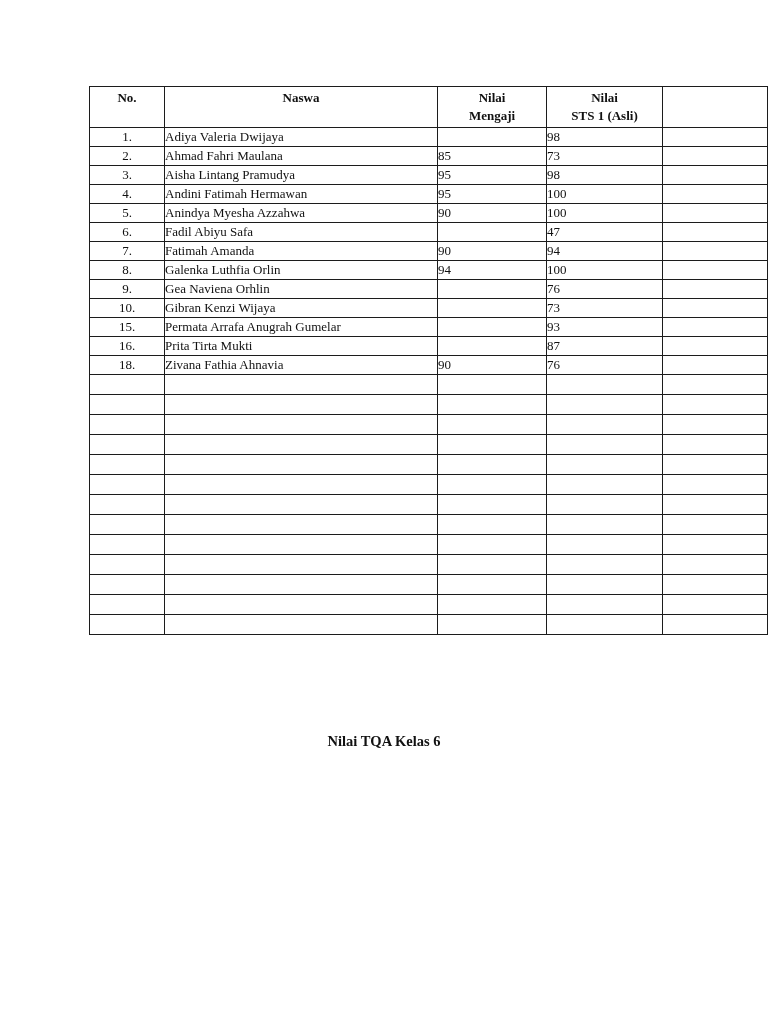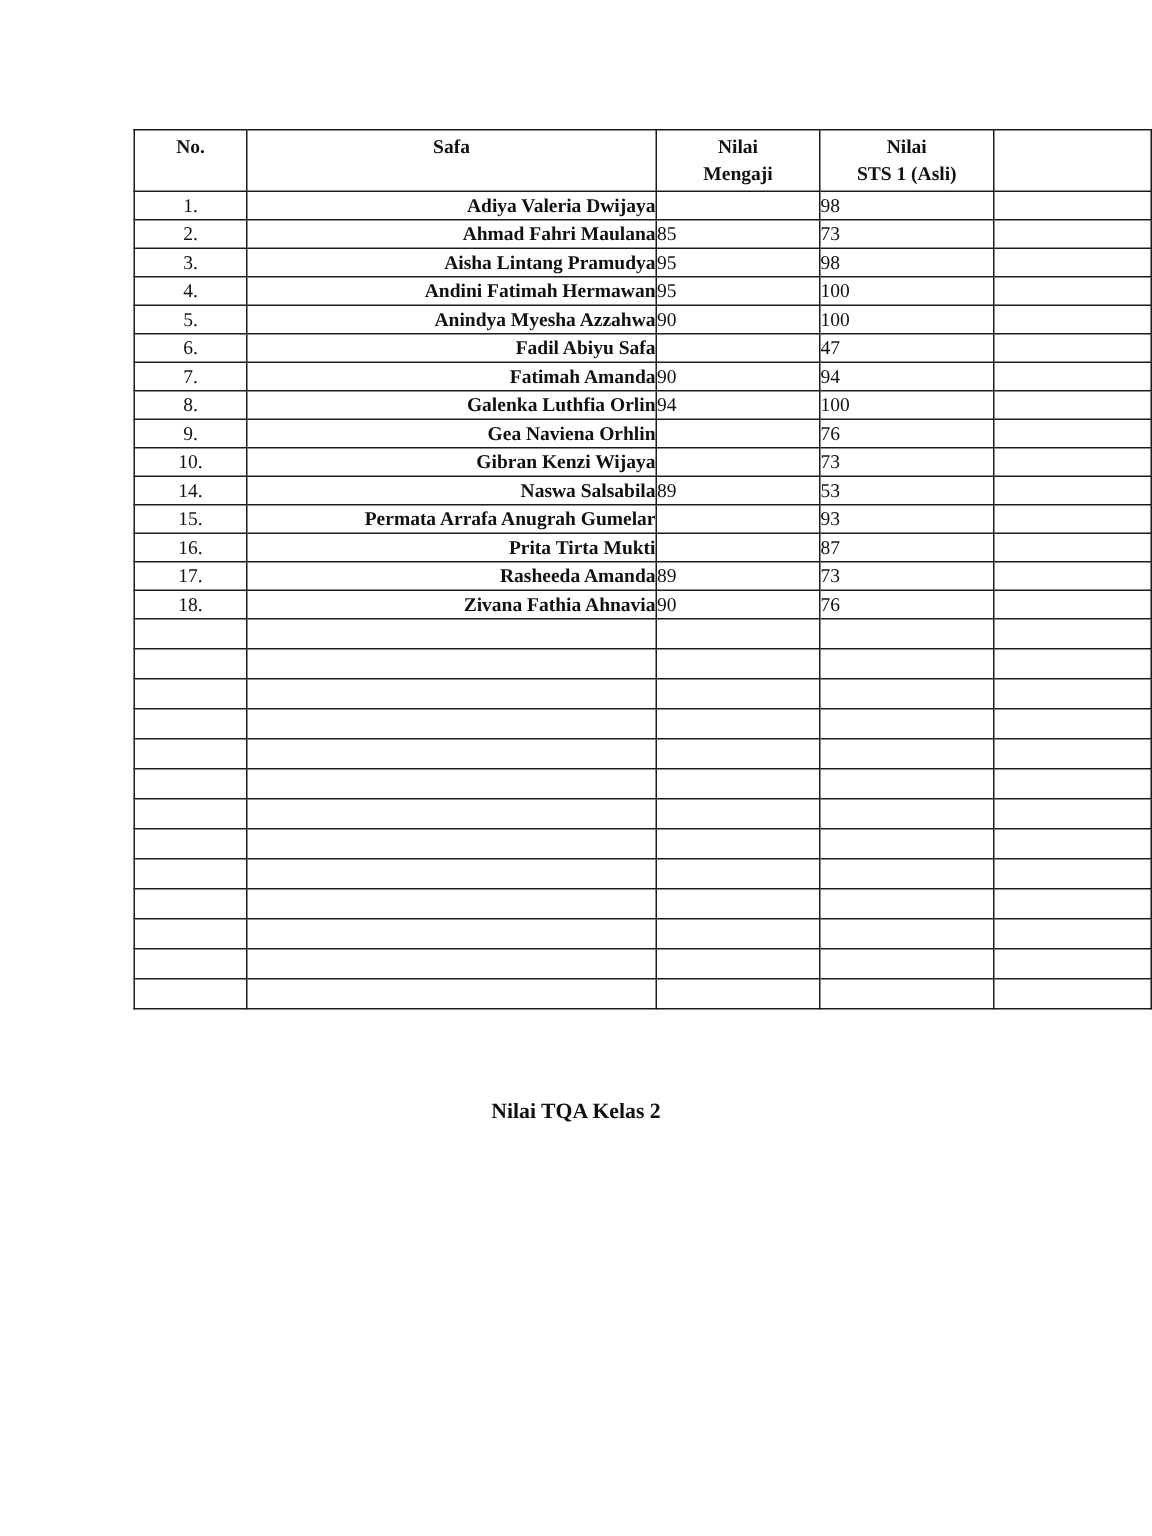--- a/index.html
+++ b/index.html
@@ -41,24 +41,23 @@
     padding-top: 2px;
     font-size: 13px;
   }
   tr.data-row { height: 19px; }
   tr.empty-row { height: 20px; }
   td.cell-no {
     text-align: center;
     vertical-align: middle;
   }
   td.cell-nama {
-    text-align: right;
+    text-align: left;
     vertical-align: middle;
     padding-left: 8px;
-    font-weight: bold;
   }
   td.cell-val {
     text-align: left;
     vertical-align: middle;
     padding-left: 6px;
   }
   .table-caption {
     position: absolute;
     top: 733px;
     left: 0;
@@ -78,21 +77,21 @@
     <colgroup>
       <col style="width:75px">
       <col style="width:273px">
       <col style="width:109px">
       <col style="width:116px">
       <col style="width:105px">
     </colgroup>
     <thead>
         <tr>
           <th>No.</th>
-          <th>Safa</th>
+          <th>Naswa</th>
           <th>Nilai<br>Mengaji</th>
           <th>Nilai<br>STS 1 (Asli)</th>
           <th></th>
         </tr>
       </thead>
     <tbody>
         <tr class="data-row">
           <td class="cell-no">1.</td>
           <td class="cell-nama">Adiya Valeria Dwijaya</td>
           <td class="cell-val"></td>
@@ -156,45 +155,31 @@
           <td class="cell-val"></td>
         </tr>
         <tr class="data-row">
           <td class="cell-no">10.</td>
           <td class="cell-nama">Gibran Kenzi Wijaya</td>
           <td class="cell-val"></td>
           <td class="cell-val">73</td>
           <td class="cell-val"></td>
         </tr>
         <tr class="data-row">
-          <td class="cell-no">14.</td>
-          <td class="cell-nama">Naswa Salsabila</td>
-          <td class="cell-val">89</td>
-          <td class="cell-val">53</td>
-          <td class="cell-val"></td>
-        </tr>
-        <tr class="data-row">
           <td class="cell-no">15.</td>
           <td class="cell-nama">Permata Arrafa Anugrah Gumelar</td>
           <td class="cell-val"></td>
           <td class="cell-val">93</td>
           <td class="cell-val"></td>
         </tr>
         <tr class="data-row">
           <td class="cell-no">16.</td>
           <td class="cell-nama">Prita Tirta Mukti</td>
           <td class="cell-val"></td>
           <td class="cell-val">87</td>
-          <td class="cell-val"></td>
-        </tr>
-        <tr class="data-row">
-          <td class="cell-no">17.</td>
-          <td class="cell-nama">Rasheeda Amanda</td>
-          <td class="cell-val">89</td>
-          <td class="cell-val">73</td>
           <td class="cell-val"></td>
         </tr>
         <tr class="data-row">
           <td class="cell-no">18.</td>
           <td class="cell-nama">Zivana Fathia Ahnavia</td>
           <td class="cell-val">90</td>
           <td class="cell-val">76</td>
           <td class="cell-val"></td>
         </tr>
         <tr class="empty-row">
@@ -284,15 +269,15 @@
         <tr class="empty-row">
           <td class="cell-no"></td>
           <td class="cell-nama"></td>
           <td class="cell-val"></td>
           <td class="cell-val"></td>
           <td class="cell-val"></td>
         </tr>
       </tbody>
   </table>
 
-  <div class="table-caption">Nilai TQA Kelas 2</div>
+  <div class="table-caption">Nilai TQA Kelas 6</div>
 
 </div>
 
 </body></html>

